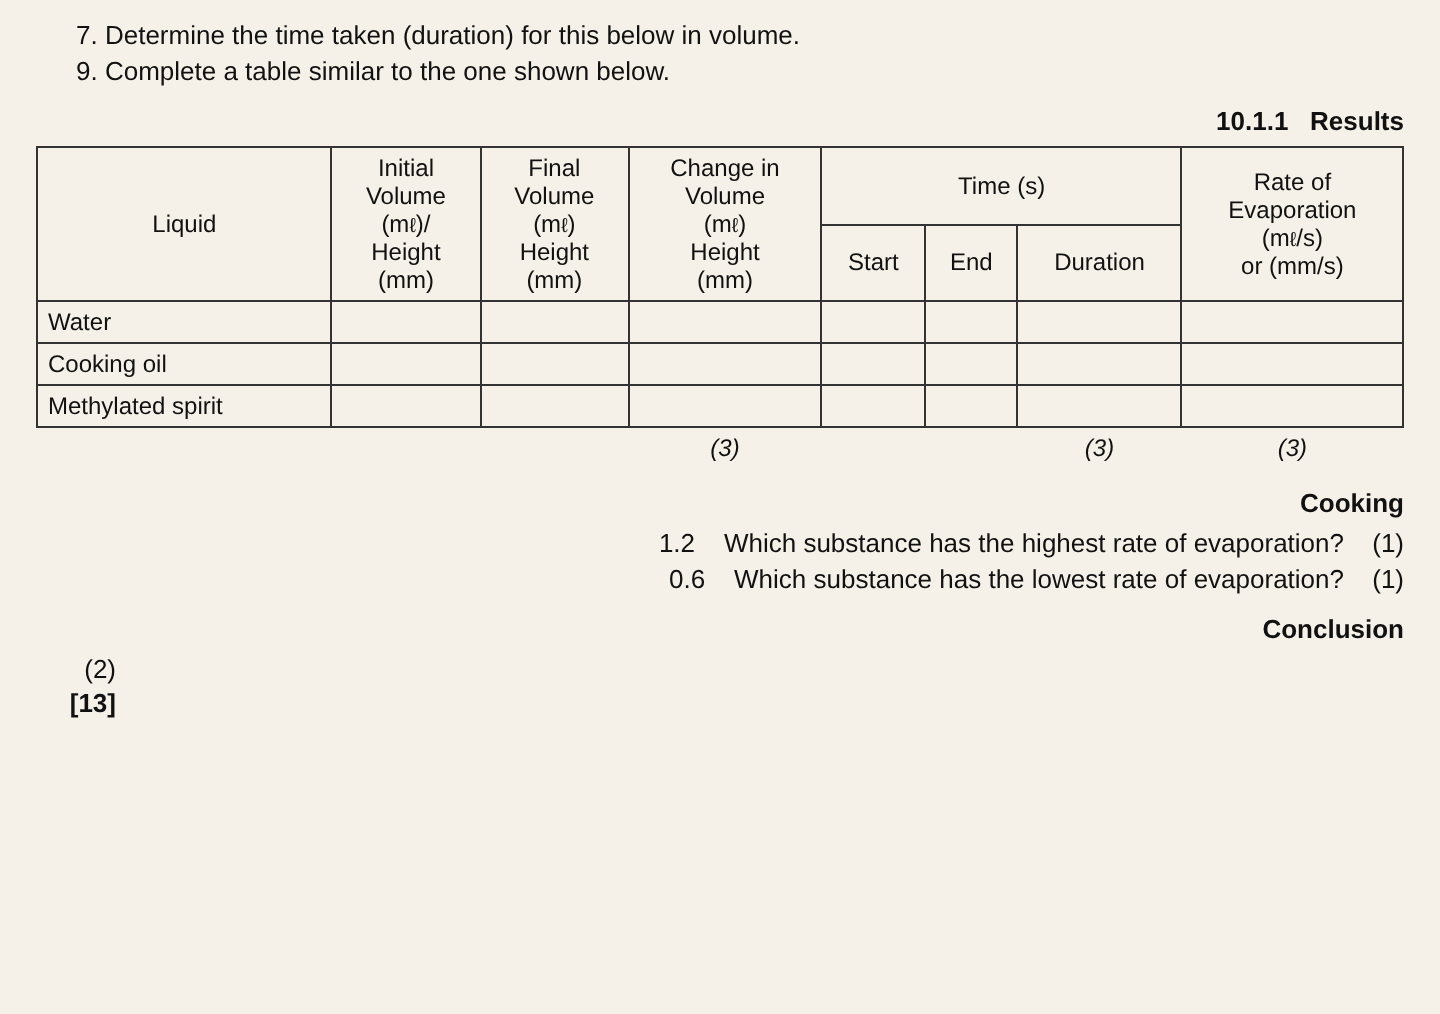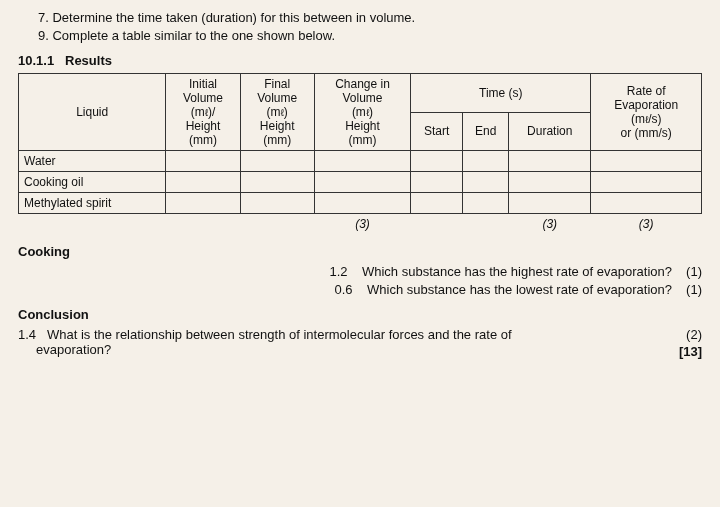--- a/index.html
+++ b/index.html
@@ -7,21 +7,21 @@
       background: #f5f0e8;
       font-family: Arial, sans-serif;
       font-size: 13px;
       color: #111;
       padding: 10px 18px;
       width: 720px;
       min-height: 507px;
     }
     .questions { margin-bottom: 10px; }
     .question-line { margin-bottom: 3px; padding-left: 20px; text-indent: -0px; }
-    .section-heading { font-weight: bold; margin: 8px 0 5px 0; }
+    .section-heading { font-weight: bold; margin: 8px 0 5px 0; text-align: right; }
 
     table {
       border-collapse: collapse;
       width: 100%;
       margin-bottom: 4px;
       font-size: 12px;
     }
     th, td {
       border: 1px solid #333;
       text-align: center;
@@ -59,21 +59,21 @@
     .conclusion-item .left { flex: 1; }
     .conclusion-item .right { min-width: 40px; text-align: right; }
   </style>
 </head>
 <body>
 
 <div>
   <div class="questions">
     <div class="question-line">
       <span>7.</span>
-      <span>Determine the time taken (duration) for this between in volume.</span>
+      <span>Determine the time taken (duration) for this below in volume.</span>
     </div>
     <div class="question-line">
       <span>9.</span>
       <span>Complete a table similar to the one shown below.</span>
     </div>
   </div>
 
   <div class="section-heading">
     <span>10.1.1</span>&nbsp;&nbsp;
     <span>Results</span>
@@ -153,24 +153,19 @@
         <span>0.6</span>&nbsp;&nbsp;&nbsp;
         <span>Which substance has the lowest rate of evaporation?</span>
       </div>
       <div class="right">(1)</div>
     </div>
   </div>
 
   <div class="conclusion-section">
     <div class="section-heading">Conclusion</div>
     <div class="conclusion-item">
-      <div class="left">
-        <span>1.4</span>&nbsp;&nbsp;
-        <span>What is the relationship between strength of intermolecular forces and the rate of</span>
-        <br>&nbsp;&nbsp;&nbsp;&nbsp;&nbsp;<span>evaporation?</span>
-      </div>
       <div class="right">
         <div>(2)</div>
         <div style="font-weight:bold; margin-top:2px;">[13]</div>
       </div>
     </div>
   </div>
 </div>
 
 </body></html>

